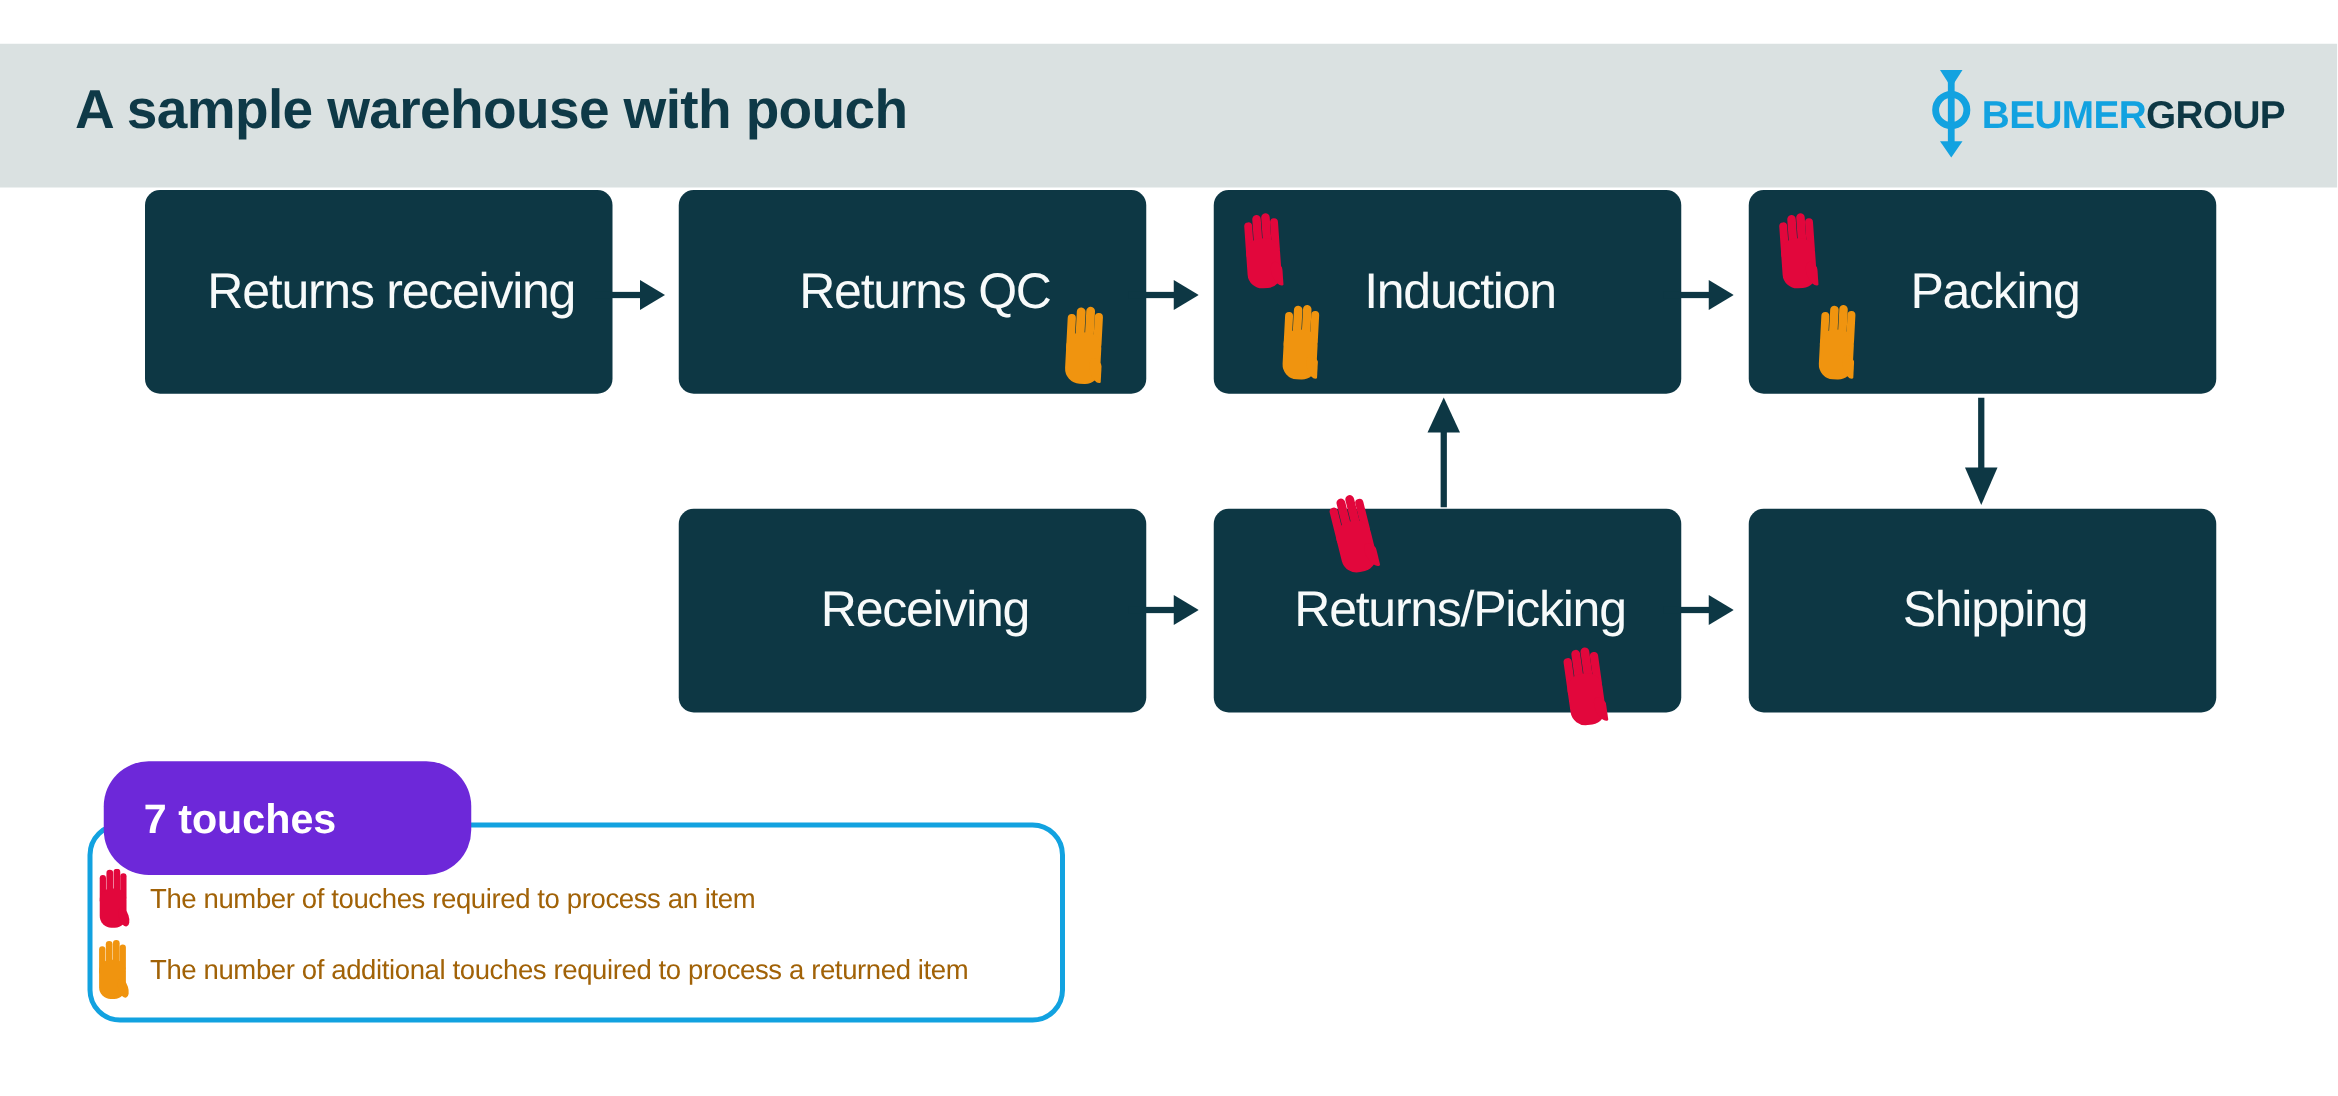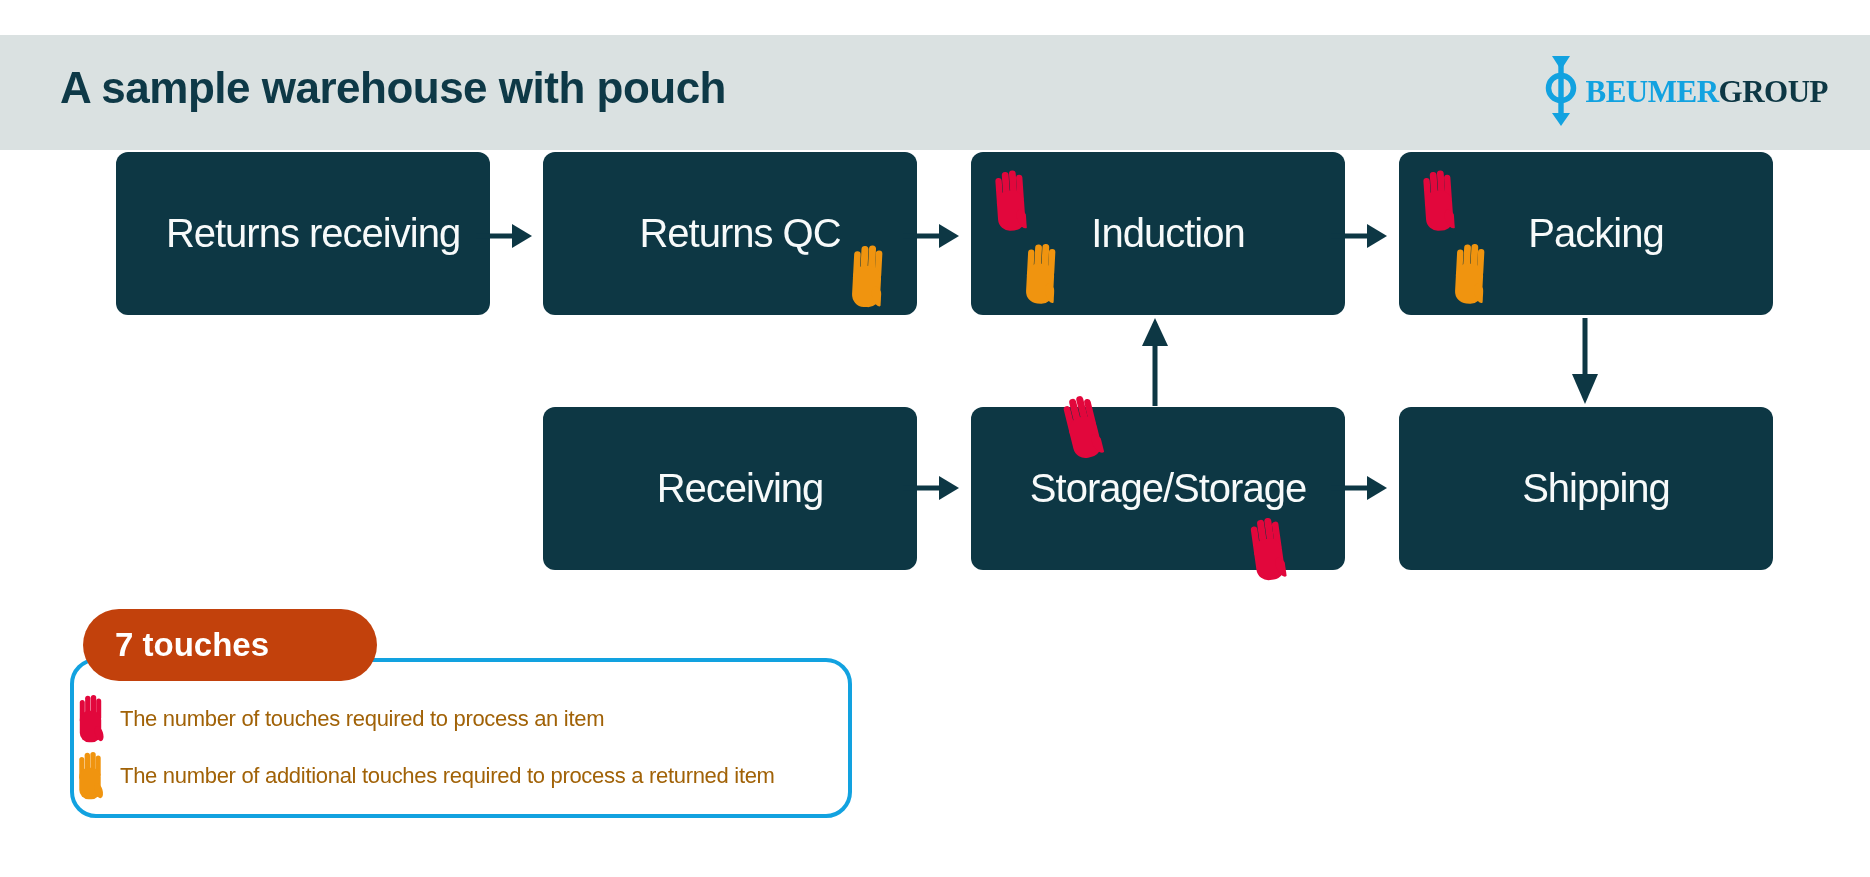--- a/index.html
+++ b/index.html
@@ -3,21 +3,21 @@
 <meta charset="utf-8">
 <style>
   html,body{margin:0;padding:0;background:#ffffff;}
   body{font-family:"Liberation Sans", sans-serif;}
   .stage{position:relative;width:1870px;height:877px;background:#ffffff;overflow:hidden;}
 
   
   .header{position:absolute;left:0;top:0;width:1870px;height:115px;background:#dae1e1;margin-top:35px;}
   .title{position:absolute;left:60px;top:28px;margin:0;font-size:44px;font-weight:bold;
          letter-spacing:-0.5px;color:#0e3947;}
-  .logo{position:absolute;right:42px;top:18px;height:76px;display:flex;align-items:center;font-family:Liberation Serif, serif;}
+  .logo{position:absolute;right:42px;top:18px;height:76px;display:flex;align-items:center;}
   .logo-icon{margin-right:8px;}
   .logo-word{font-size:31px;font-weight:bold;letter-spacing:-0.5px;line-height:1;}
   .brand-blue{color:#12a2e0;}
   .brand-dark{color:#0d3744;}
 
   
   .node{position:absolute;width:354px;height:163px;background:#0d3744;border-radius:12px;
         display:flex;align-items:center;justify-content:center;padding-left:20px;}
   .node-label{color:#f7fafa;font-size:40px;font-weight:400;letter-spacing:-1px;}
 
@@ -27,21 +27,21 @@
   .arrow-fill{fill:#0d3744;}
 
   
   .hand{position:absolute;}
   .hand-red{fill:#e2073c;}
   .hand-orange{fill:#f0940f;}
 
   
   .legend-box{position:absolute;left:70px;top:658px;width:782px;height:160px;background:#ffffff;
               border:4px solid #12a2e0;border-radius:26px;box-sizing:border-box;z-index:1;}
-  .legend-badge{position:absolute;left:83px;top:609px;width:294px;height:72px;background:#c2410c;
+  .legend-badge{position:absolute;left:83px;top:609px;width:294px;height:91px;background:#6d28d9;
                 border-radius:36px;z-index:2;display:flex;align-items:center;}
   .legend-badge span{color:#ffffff;font-size:33px;font-weight:bold;padding-left:32px;letter-spacing:0;}
   .legend-text{position:absolute;left:120px;color:#a16207;font-size:22px;letter-spacing:-0.3px;z-index:2;}
 </style>
 </head>
 <body>
 
 <div class="stage">
 
   <svg width="0" height="0" style="position:absolute" aria-hidden="true">
@@ -79,21 +79,21 @@
   <div class="node" style="left:1399px;top:152px;">
     <span class="node-label">Packing</span>
   </div>
   <div class="node" style="left:971px;top:152px;">
     <span class="node-label">Induction</span>
   </div>
   <div class="node" style="left:543px;top:407px;justify-content:center;">
     <span class="node-label">Receiving</span>
   </div>
   <div class="node" style="left:971px;top:407px;">
-    <span class="node-label">Storage/Storage</span>
+    <span class="node-label">Returns/Picking</span>
   </div>
   <div class="node" style="left:1399px;top:407px;align-items:center;">
     <span class="node-label">Shipping</span>
   </div>
 
   <div class="arrow" style="left:476px;top:220px;">
     <svg width="56" height="32" viewBox="0 0 56 32" class="arrow-fill">
         <rect y="13.5" width="40" height="5"></rect>
         <polygon points="36,4 56,16 36,28"></polygon>
       </svg>

